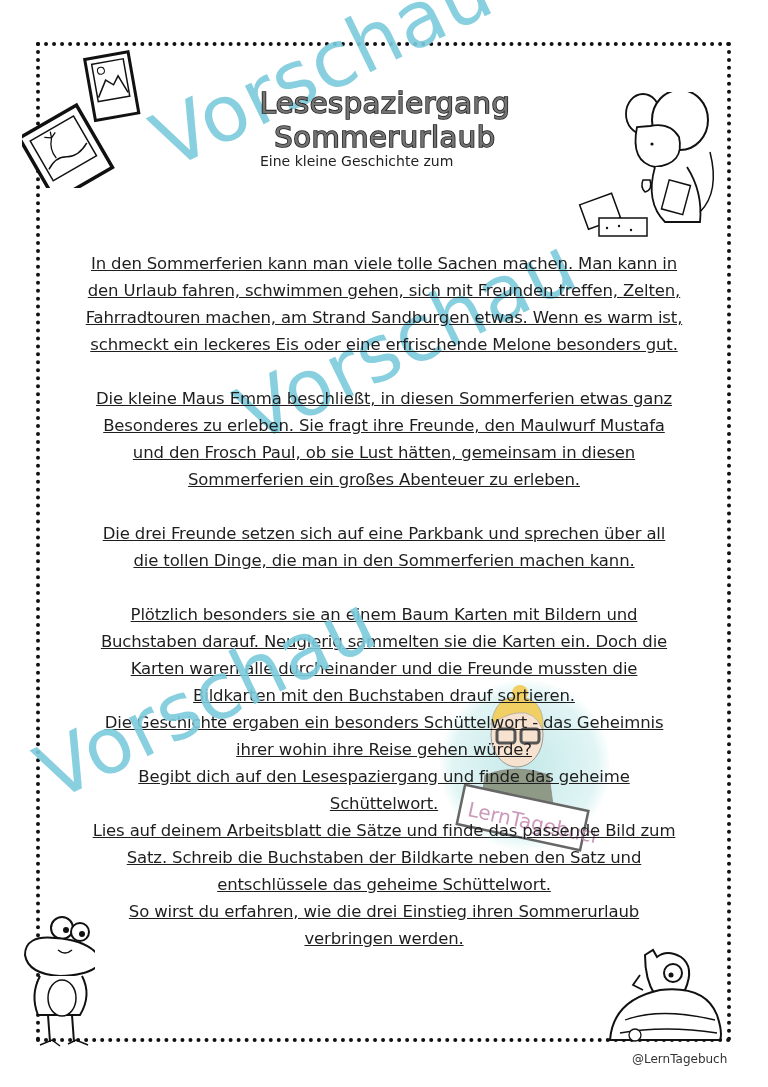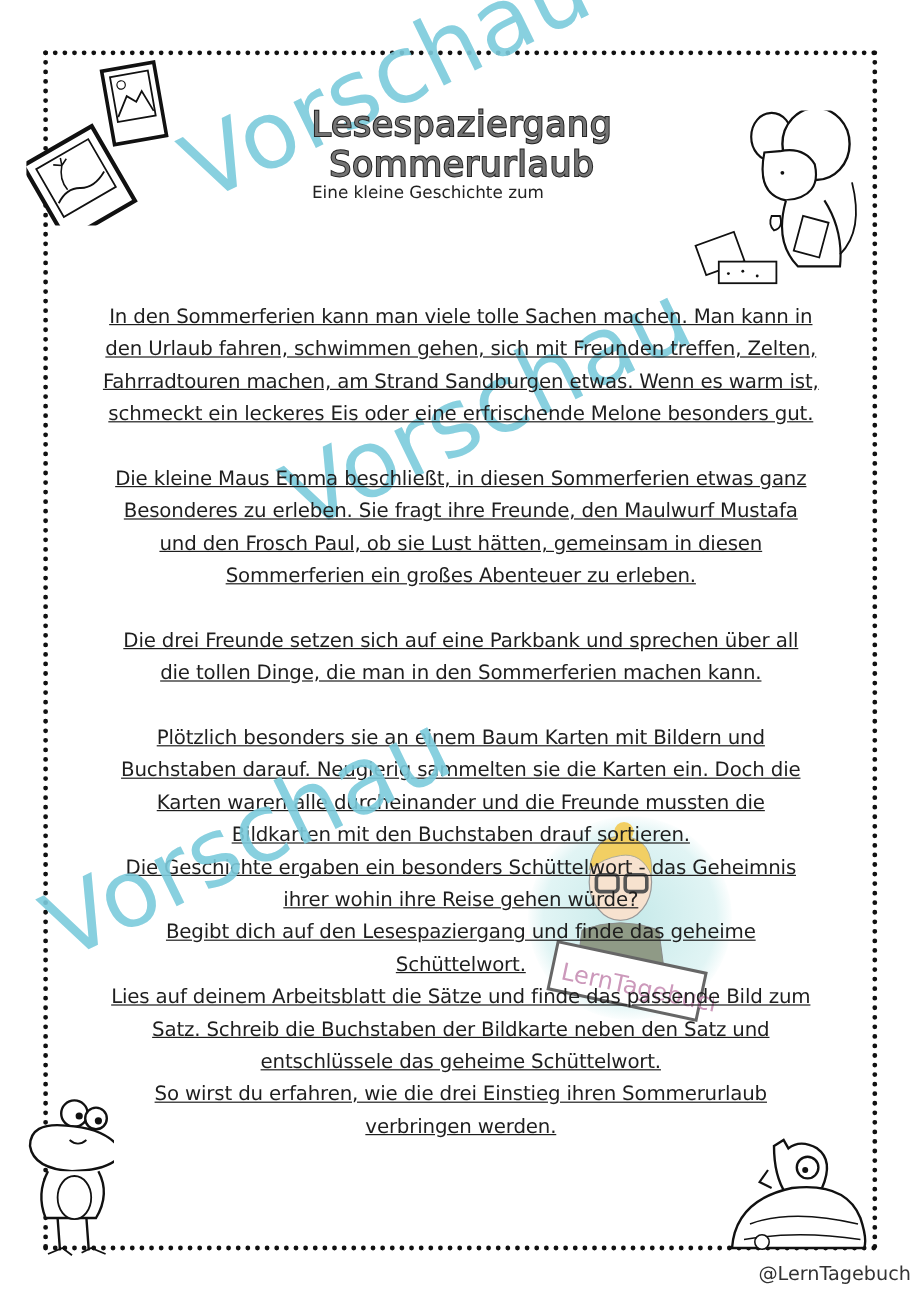--- a/index.html
+++ b/index.html
@@ -26,21 +26,21 @@
     }
     .para { margin: 0 0 27px 0; }
     .para.tight { margin: 0; }
     .line { display: block; white-space: nowrap; }
     .watermark {
       position: absolute; font-family: "DejaVu Sans", sans-serif; font-size: 78px;
       color: #7ccbdc; opacity: 0.9; transform: rotate(-26deg); transform-origin: left bottom;
       white-space: nowrap; pointer-events: none; letter-spacing: 1px;
     }
     .footer-credit {
-      position: absolute; left: 632px; top: 1052px; font-size: 16px; color: #333;
+      position: absolute; left: 632px; top: 1052px; font-size: 12px; color: #333;
     }
     .illus { position: absolute; }
     .logo-bg {
       position: absolute; left: 440px; top: 680px; width: 170px; height: 170px; border-radius: 50%;
       background: radial-gradient(circle, rgba(150,215,215,0.55) 0%, rgba(170,225,225,0.35) 60%, rgba(255,255,255,0) 72%);
     }
   </style>
 </head>
 <body>
 

